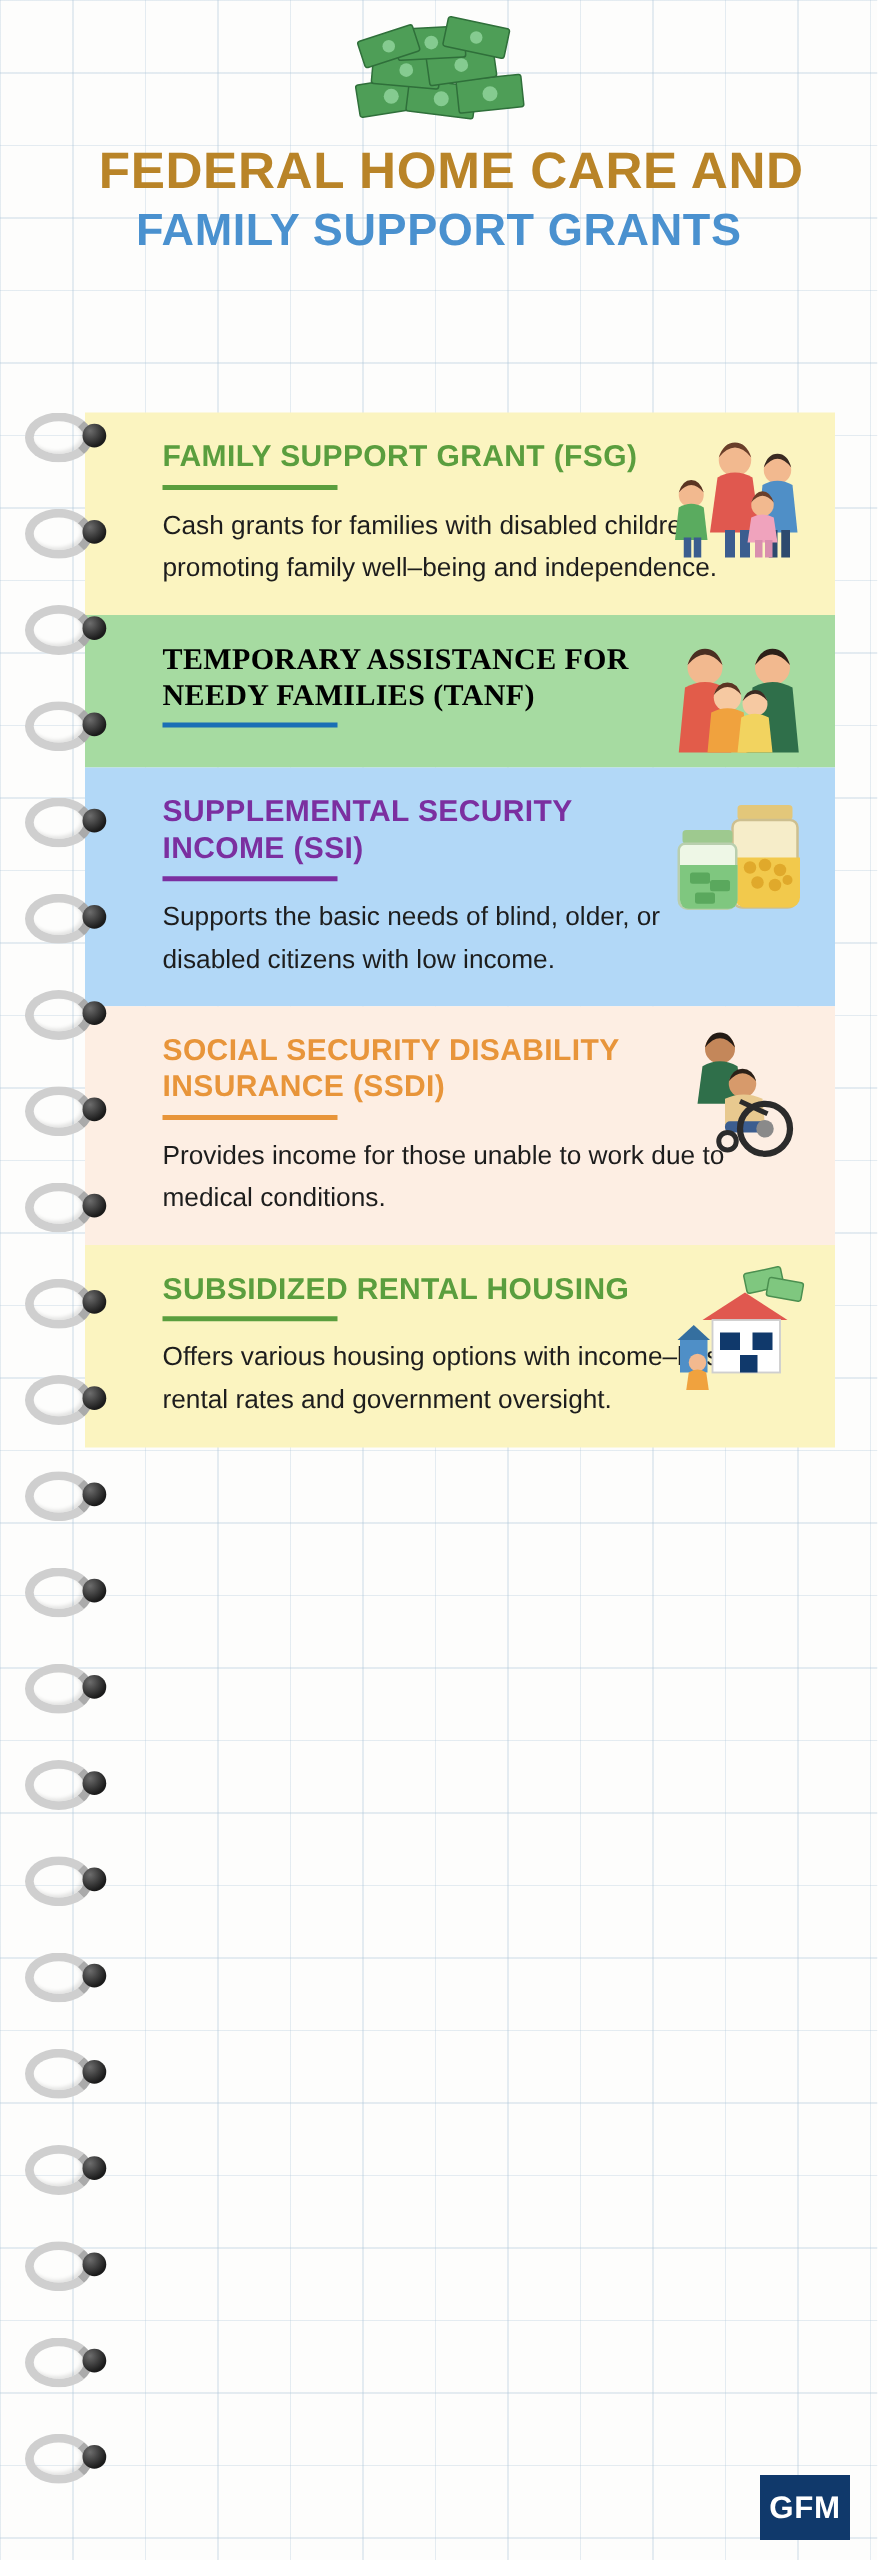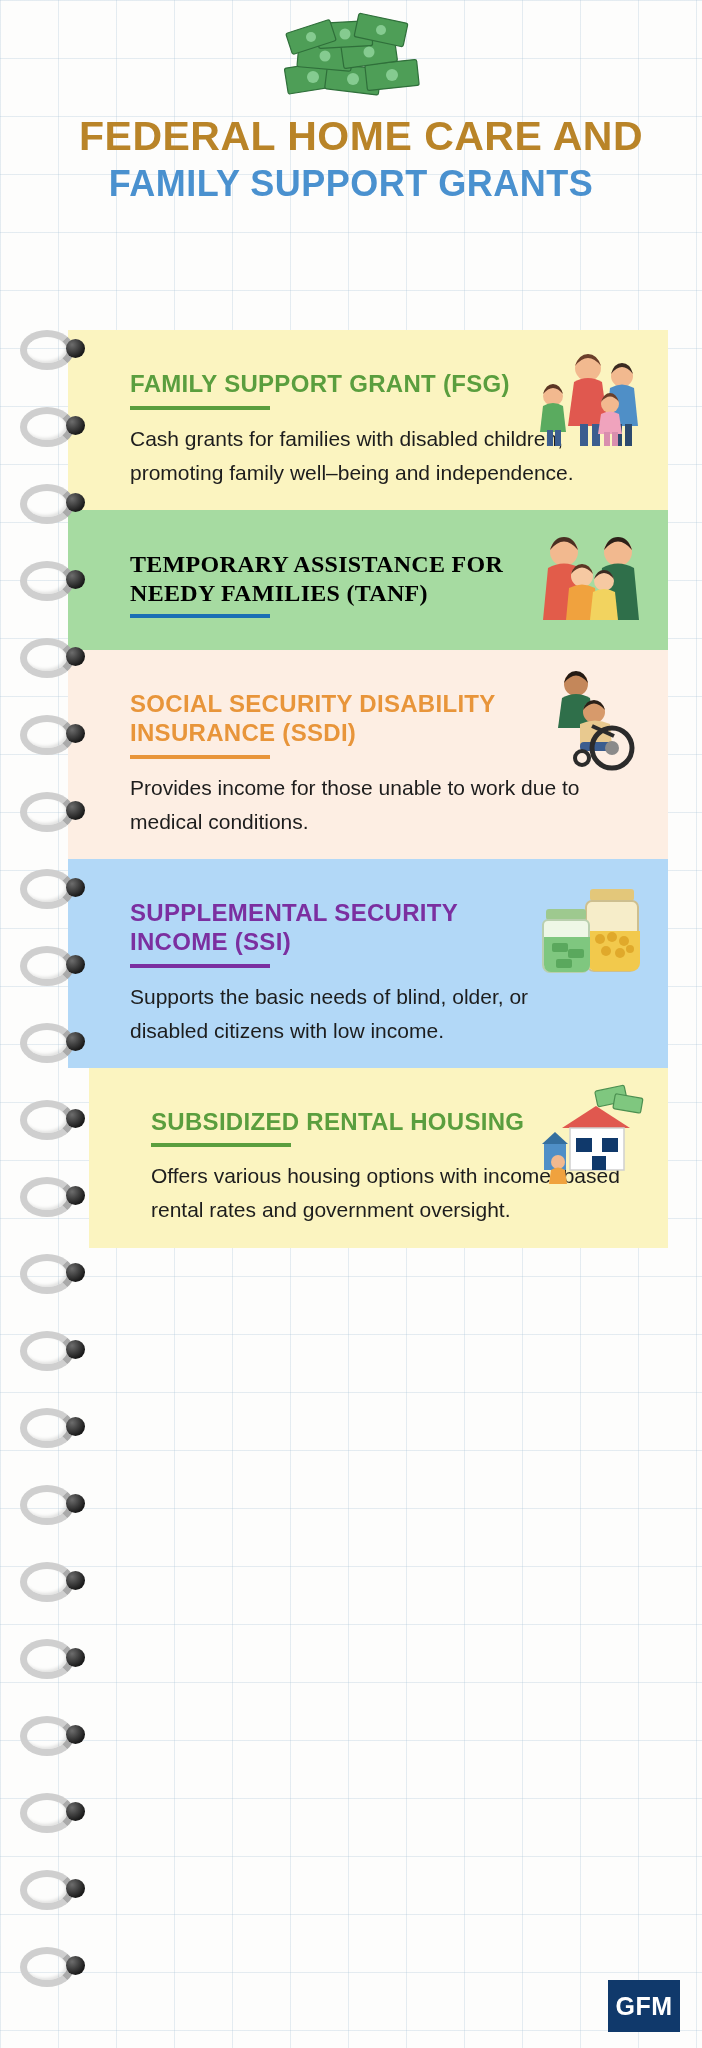--- a/index.html
+++ b/index.html
@@ -85,21 +85,21 @@
 
   
   .cards {
     position: absolute;
     left: 68px;
     top: 330px;
     width: 600px;
   }
   .card {
     position: relative;
-    padding: 40px 26px 20px 62px;
+    padding: 22px 26px 20px 62px;
     min-height: 120px;
   }
   .card .heading {
     font-size: 24px;
     font-weight: bold;
     line-height: 1.2;
     letter-spacing: 0.3px;
     max-width: 420px;
   }
   .card .underline {
@@ -218,40 +218,20 @@
         <path d="M66 42 q16-9 32 0 l5 52 h-42z" fill="#2f6f4a"></path>
         <circle cx="46" cy="50" r="11" fill="#f6c9a2"></circle>
               <path d="M35 48 q11-13 22 0 q-3-10-11-10 q-8 0-11 10z" fill="#5b3523"></path>
         <path d="M33 62 q13-7 26 0 l3 32 h-32z" fill="#f0a23e"></path>
         <circle cx="68" cy="55" r="10" fill="#f6c9a2"></circle>
               <path d="M58 53 q10-12 20 0 q-3-9-10-9 q-7 0-10 9z" fill="#3a2a21"></path>
         <path d="M57 66 q11-6 22 0 l3 28 h-28z" fill="#f2d35f"></path>
       </g>
           </svg></div>
       </div>
-      <div class="card" style="background: rgb(253, 238, 227);">
-        <div class="heading" style="color: rgb(232, 149, 58);">SOCIAL SECURITY DISABILITY INSURANCE (SSDI)</div>
-        <div class="underline" style="background: rgb(232, 149, 58);"></div>
-        <div class="body">Provides income for those unable to work due to medical conditions.</div>
-        <div class="art"><svg viewBox="0 0 110 105" xmlns="http://www.w3.org/2000/svg">
-      <g>
-        <circle cx="40" cy="18" r="12" fill="#c4875a"></circle>
-              <path d="M28 17 q12-15 24 0 q-3-12-12-12 q-9 0-12 12z" fill="#231a14"></path>
-        <path d="M26 32 q14-8 28 0 l4 30 h-36z" fill="#2f6f4a"></path>
-        <circle cx="58" cy="46" r="11" fill="#d79a6b"></circle>
-              <path d="M47 44 q11-13 22 0 q-3-10-11-10 q-8 0-11 10z" fill="#2b2018"></path>
-        <path d="M44 58 q15-7 30 0 l2 22 h-32z" fill="#e8c98f"></path>
-        <rect x="44" y="76" width="34" height="9" rx="4" fill="#3b5d8f"></rect>
-        <circle cx="76" cy="82" r="20" fill="none" stroke="#2b2b2b" stroke-width="5"></circle>
-        <circle cx="76" cy="82" r="7" fill="#8a8a8a"></circle>
-        <circle cx="46" cy="92" r="7" fill="none" stroke="#2b2b2b" stroke-width="4"></circle>
-        <path d="M56 60 l22 10" stroke="#2b2b2b" stroke-width="4" fill="none"></path>
-      </g>
-          </svg></div>
-      </div>
       <div class="card" style="background: rgb(178, 216, 247);">
         <div class="heading" style="color: rgb(123, 47, 160);">SUPPLEMENTAL SECURITY INCOME (SSI)</div>
         <div class="underline" style="background: rgb(123, 47, 160);"></div>
         <div class="body">Supports the basic needs of blind, older, or disabled citizens with low income.</div>
         <div class="art"><svg viewBox="0 0 110 105" xmlns="http://www.w3.org/2000/svg">
       <g>
         <rect x="54" y="14" width="44" height="12" rx="3" fill="#e3c77a"></rect>
         <path d="M56 26 h40 a6 6 0 0 1 6 6 v56 a8 8 0 0 1 -8 8 h-36 a8 8 0 0 1 -8 -8 v-56 a6 6 0 0 1 6 -6z" fill="#f6edc9" stroke="#cdbf8f" stroke-width="2"></path>
         <path d="M52 56 h52 v32 a8 8 0 0 1 -8 8 h-36 a8 8 0 0 1 -8 -8z" fill="#f2c94c"></path>
         <g fill="#e0a92b">
@@ -266,21 +246,41 @@
         <path d="M12 45 h36 a5 5 0 0 1 5 5 v40 a7 7 0 0 1 -7 7 h-32 a7 7 0 0 1 -7 -7 v-40 a5 5 0 0 1 5 -5z" fill="#eef7e6" stroke="#b9cfae" stroke-width="2"></path>
         <path d="M8 62 h46 v28 a7 7 0 0 1 -7 7 h-32 a7 7 0 0 1 -7 -7z" fill="#7fc77f"></path>
         <g fill="#5aa85d">
                 <rect x="16" y="68" width="16" height="9" rx="2"></rect>
                 <rect x="32" y="74" width="16" height="9" rx="2"></rect>
                 <rect x="20" y="84" width="16" height="9" rx="2"></rect>
               </g>
       </g>
           </svg></div>
       </div>
-      <div class="card" style="background: rgb(251, 244, 192); margin-left: 21px;">
+      <div class="card" style="background: rgb(253, 238, 227);">
+        <div class="heading" style="color: rgb(232, 149, 58);">SOCIAL SECURITY DISABILITY INSURANCE (SSDI)</div>
+        <div class="underline" style="background: rgb(232, 149, 58);"></div>
+        <div class="body">Provides income for those unable to work due to medical conditions.</div>
+        <div class="art"><svg viewBox="0 0 110 105" xmlns="http://www.w3.org/2000/svg">
+      <g>
+        <circle cx="40" cy="18" r="12" fill="#c4875a"></circle>
+              <path d="M28 17 q12-15 24 0 q-3-12-12-12 q-9 0-12 12z" fill="#231a14"></path>
+        <path d="M26 32 q14-8 28 0 l4 30 h-36z" fill="#2f6f4a"></path>
+        <circle cx="58" cy="46" r="11" fill="#d79a6b"></circle>
+              <path d="M47 44 q11-13 22 0 q-3-10-11-10 q-8 0-11 10z" fill="#2b2018"></path>
+        <path d="M44 58 q15-7 30 0 l2 22 h-32z" fill="#e8c98f"></path>
+        <rect x="44" y="76" width="34" height="9" rx="4" fill="#3b5d8f"></rect>
+        <circle cx="76" cy="82" r="20" fill="none" stroke="#2b2b2b" stroke-width="5"></circle>
+        <circle cx="76" cy="82" r="7" fill="#8a8a8a"></circle>
+        <circle cx="46" cy="92" r="7" fill="none" stroke="#2b2b2b" stroke-width="4"></circle>
+        <path d="M56 60 l22 10" stroke="#2b2b2b" stroke-width="4" fill="none"></path>
+      </g>
+          </svg></div>
+      </div>
+      <div class="card" style="background: rgb(251, 244, 192);">
         <div class="heading" style="color: rgb(90, 158, 62);">SUBSIDIZED RENTAL HOUSING</div>
         <div class="underline" style="background: rgb(90, 158, 62);"></div>
         <div class="body">Offers various housing options with income–based rental rates and government oversight.</div>
         <div class="art"><svg viewBox="0 0 110 105" xmlns="http://www.w3.org/2000/svg">
       <g>
         <g fill="#7fc77f" stroke="#4b8f50" stroke-width="1.2">
           <rect x="60" y="4" width="30" height="16" rx="2" transform="rotate(-12 75 12)"></rect>
           <rect x="78" y="12" width="28" height="15" rx="2" transform="rotate(10 92 19)"></rect>
         </g>
         <path d="M26 44 l34-22 l34 22z" fill="#e0584f"></path>

